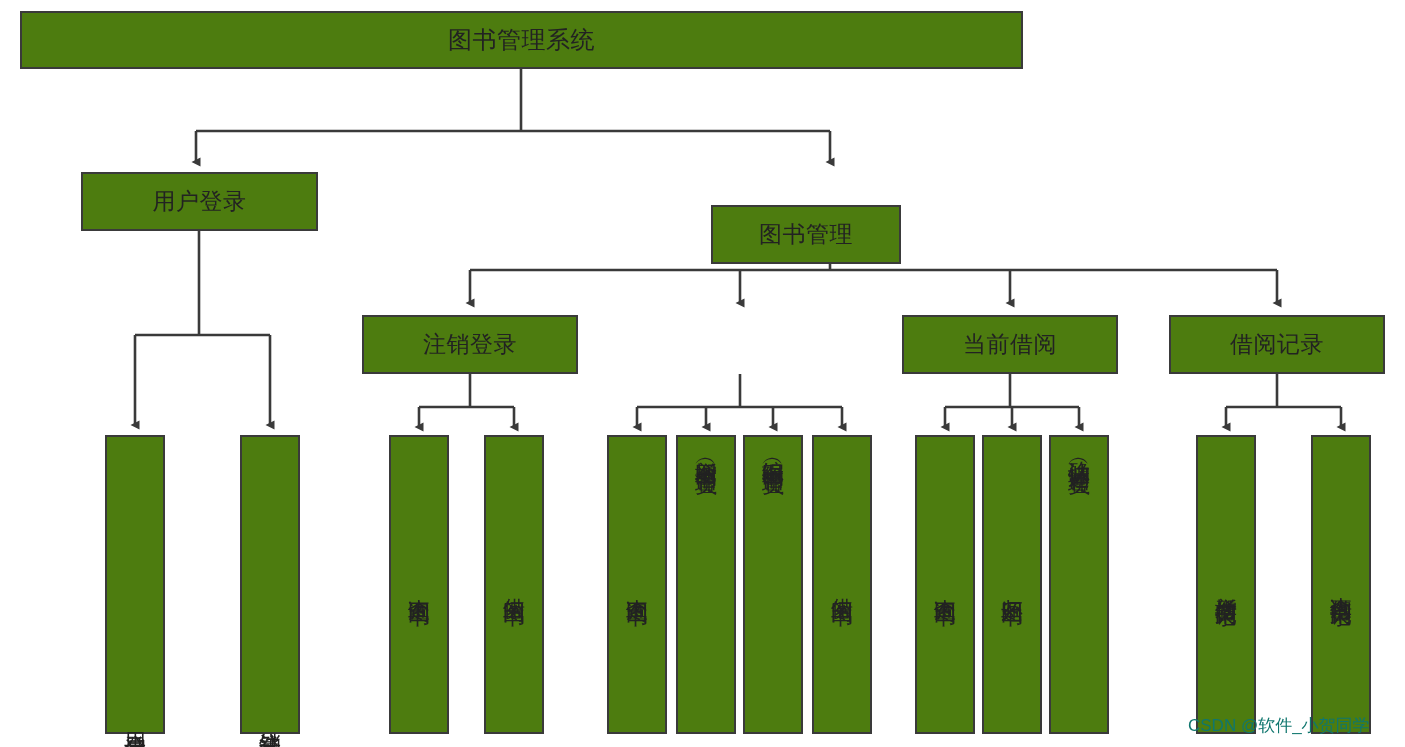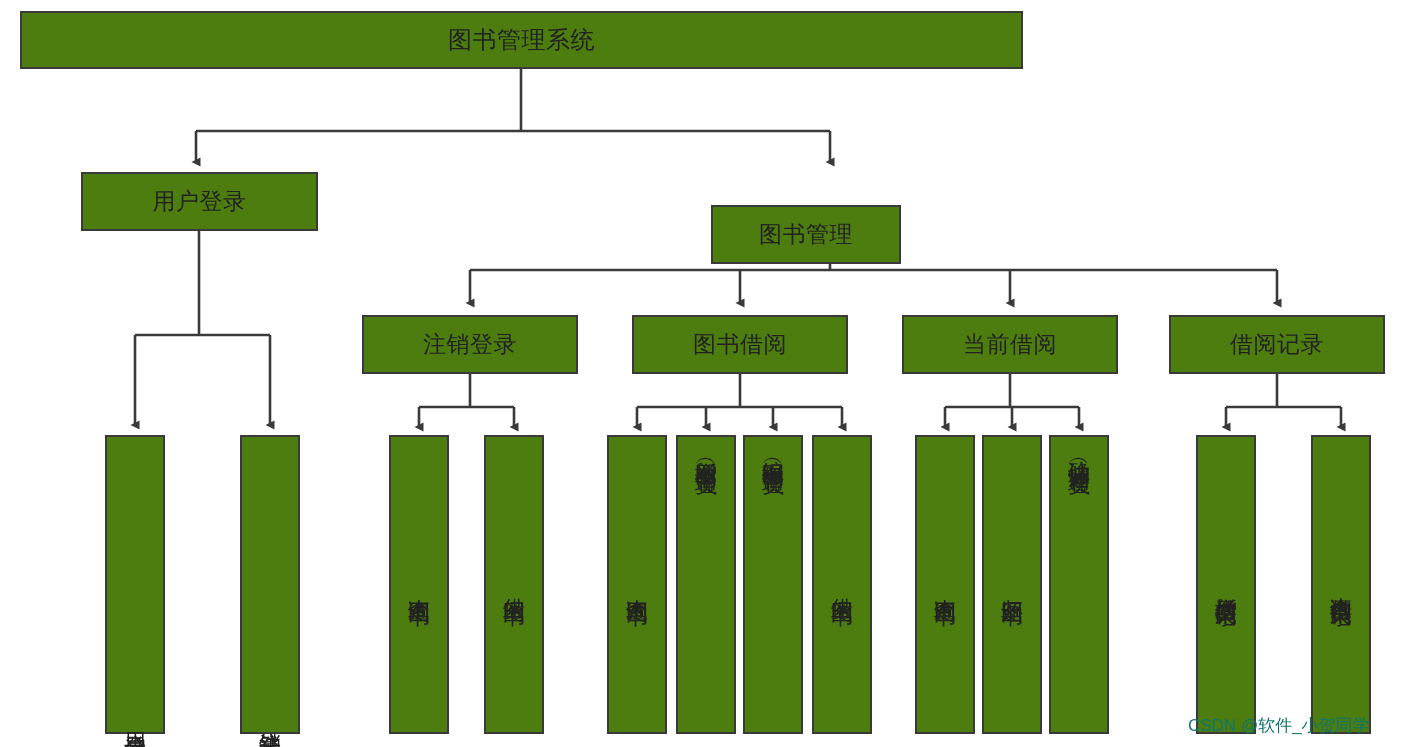--- a/index.html
+++ b/index.html
@@ -145,23 +145,20 @@
   <div class="node horiz" style="left:81px; top:172px; width:237px; height:59px;">
     <span class="lbl">用户登录</span>
   </div>
   <div class="node horiz" style="left:711px; top:172px; width:190px; height:59px;margin-top:33px;">
     <span class="lbl">图书管理</span>
   </div>
 
   <div class="node horiz" style="left:362px; top:315px; width:216px; height:59px;">
     <span class="lbl">注销登录</span>
   </div>
-  <div class="node horiz" style="left:632px; top:315px; width:216px; height:59px;">
-    <span class="lbl">图书借阅</span>
-  </div>
   <div class="node horiz" style="left:902px; top:315px; width:216px; height:59px;justify-content:center;">
     <span class="lbl">当前借阅</span>
   </div>
   <div class="node horiz" style="left:1169px; top:315px; width:216px; height:59px;">
     <span class="lbl">借阅记录</span>
   </div>
 
   <div class="node vert" style="left:105px; top:435px; width:60px; height:299px;">
     <span class="lbl">用户登录</span>
   </div>

